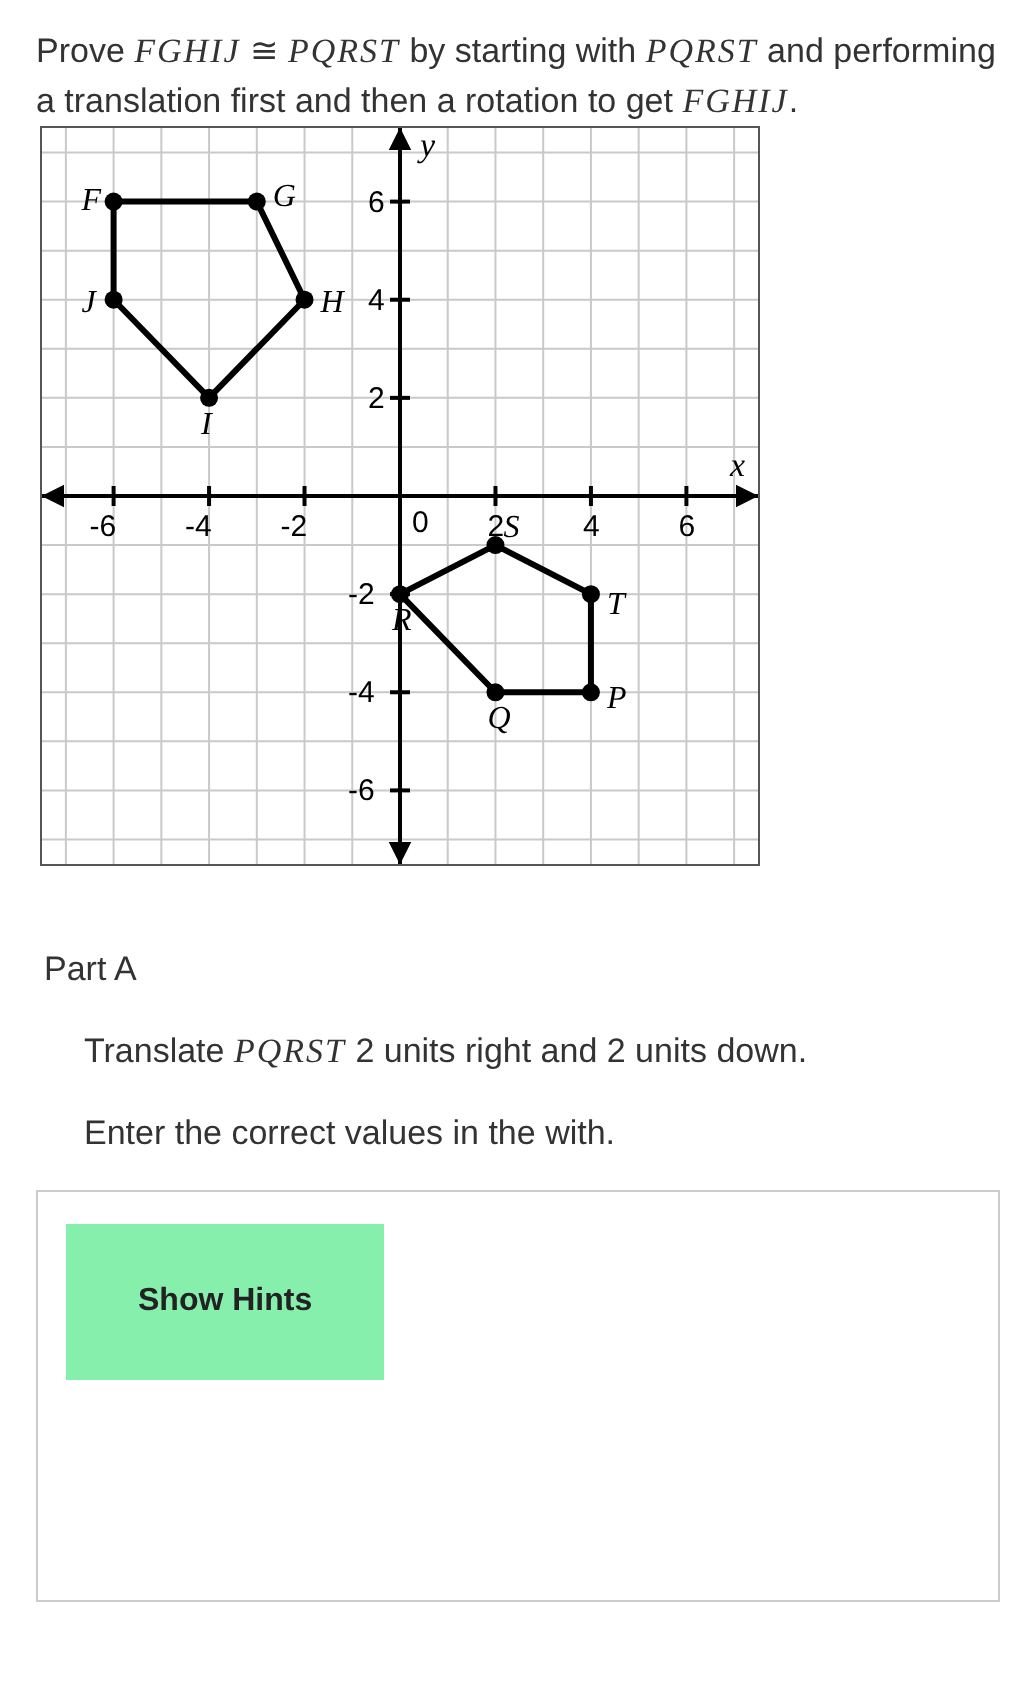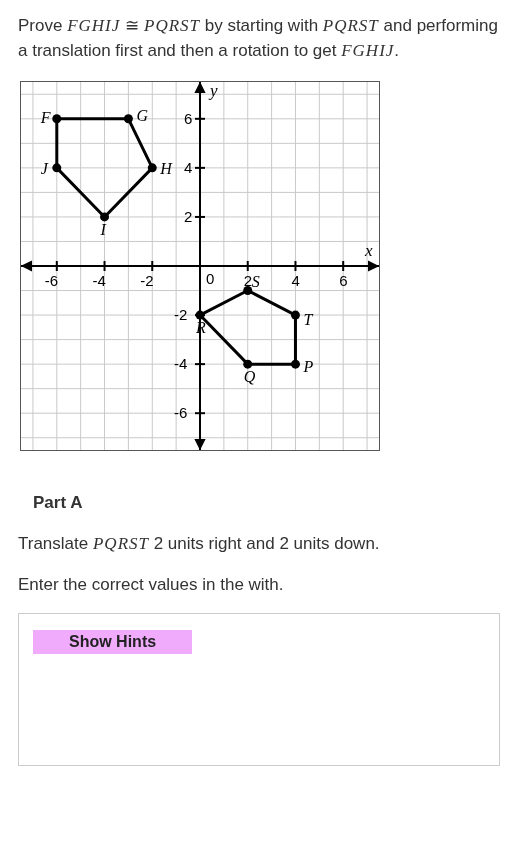--- a/index.html
+++ b/index.html
@@ -6,42 +6,42 @@
   body {
     font-family: -apple-system, BlinkMacSystemFont, "Segoe UI", Arial, sans-serif;
     font-size: 17px;
     color: #333;
     background: #fff;
     width: 518px;
     padding: 14px 18px 40px 18px;
     line-height: 1.45;
   }
   .math-it { font-family: "Times New Roman", Times, serif; font-style: italic; letter-spacing: 1px; }
-  .prompt { margin-bottom: 18px; }
+  .prompt { }
   .graph-box {
     width: 360px; height: 370px;
     position: relative;
     border: 1px solid #555;
     background:#fff;
     margin-left: 2px;
     margin-bottom: 40px;
   }
   .grid line { stroke: #c9c9c9; stroke-width:1; }
   .axis line, .axis path { stroke:#000; stroke-width:2; }
   .tick text { font-size:15px; fill:#000; font-family:sans-serif; }
   .axis-label { font-style:italic; font-family:"Times New Roman",serif; font-size:17px; }
   .poly { fill:none; stroke:#000; stroke-width:3; stroke-linejoin:round;}
   .dot { fill:#000; }
   .ptlabel { font-style:italic; font-family:"Times New Roman",serif; font-size:16px; fill:#000; }
-  .part-heading { font-weight:700; margin: 20px 0 16px 15px; }
-  .instr { margin-bottom: 16px; }
+  .part-heading { font-weight:400; margin: 20px 0 16px 4px; }
+  .instr { margin-bottom: 16px; margin-left: 24px; }
   .answer-box { border:1px solid #ccc; padding: 16px 14px 110px 14px; }
   .hint-btn {
-    background:#f0abfc; border:none; font-size:16px; font-weight:600;
-    padding: 3px 36px; cursor:pointer; color:#222;
+    background:#86efac; border:none; font-size:16px; font-weight:600;
+    padding: 30px 36px; cursor:pointer; color:#222;
   }
 </style>
 </head>
 <body>
 
 <div class="prompt">
   <span>Prove </span><span class="math-it">FGHIJ</span><span> ≅ </span><span class="math-it">PQRST</span><span> by starting with </span><span class="math-it">PQRST</span><span> and performing a translation first and then a rotation to get </span><span class="math-it">FGHIJ</span><span>.</span>
 </div>
 
 <div class="graph-box">

